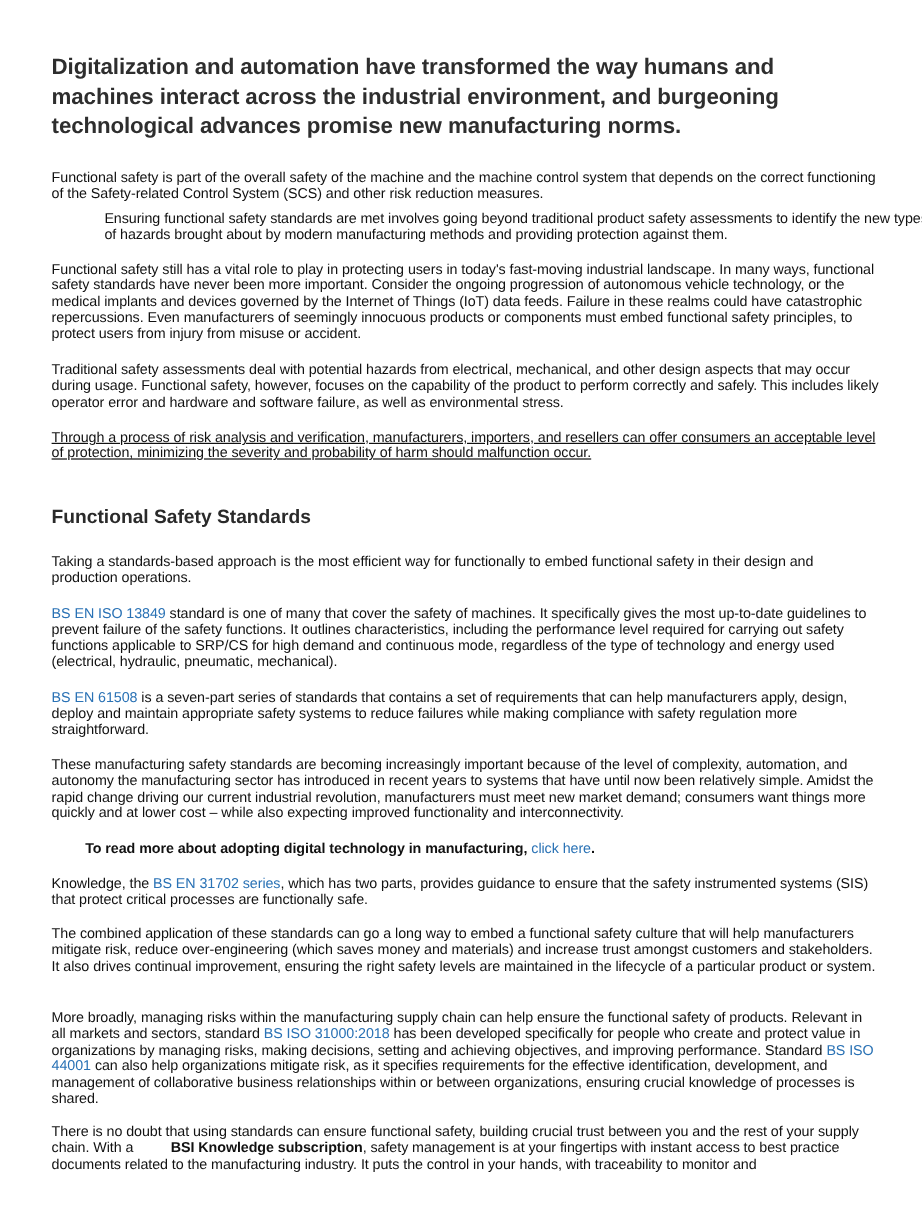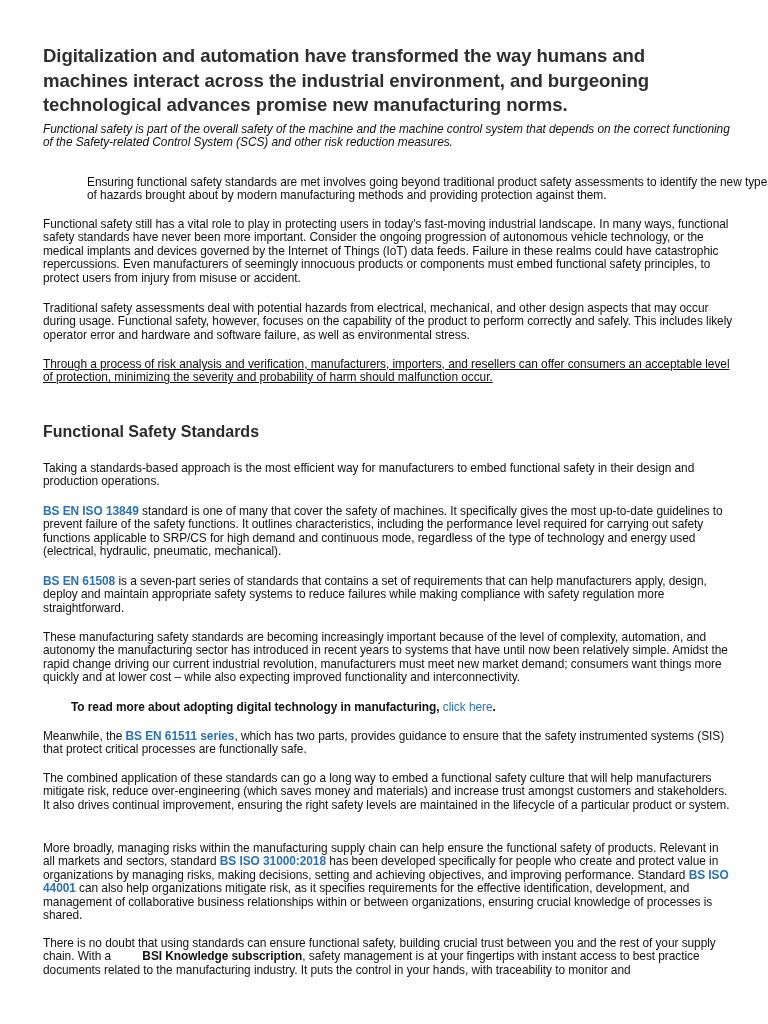--- a/index.html
+++ b/index.html
@@ -52,53 +52,53 @@
       line-height: 13.4px;
       color: #111111;
       letter-spacing: -0.05px;
     }
     .link {
       color: #2a72b5;
       text-decoration: none;
       cursor: pointer;
     }
     .link.bold {
-      font-weight: bold;
+      font-weight: normal;
     }
     .strong {
       font-weight: bold;
       margin-left: 28px;
     }
   </style>
 </head>
 <body>
 
 <div class="page">
 
   <h1 class="lead-heading">Digitalization and automation have transformed the way humans and machines interact across the industrial environment, and burgeoning technological advances promise new manufacturing norms.</h1>
 
-  <p class="para" style="top:123px;font-style:italic;">Functional safety is part of the overall safety of the machine and the machine control system that depends on the correct functioning of the Safety-related Control System (SCS) and other risk reduction measures.</p>
+  <p class="para" style="top:142px;">Functional safety is part of the overall safety of the machine and the machine control system that depends on the correct functioning of the Safety-related Control System (SCS) and other risk reduction measures.</p>
   <p class="para" style="top:176px;margin-left:44px;">Ensuring functional safety standards are met involves going beyond traditional product safety assessments to identify the new types of hazards brought about by modern manufacturing methods and providing protection against them.</p>
   <p class="para" style="top:218px;">Functional safety still has a vital role to play in protecting users in today's fast-moving industrial landscape. In many ways, functional safety standards have never been more important. Consider the ongoing progression of autonomous vehicle technology, or the medical implants and devices governed by the Internet of Things (IoT) data feeds. Failure in these realms could have catastrophic repercussions. Even manufacturers of seemingly innocuous products or components must embed functional safety principles, to protect users from injury from misuse or accident.</p>
   <p class="para" style="top:302px;">Traditional safety assessments deal with potential hazards from electrical, mechanical, and other design aspects that may occur during usage. Functional safety, however, focuses on the capability of the product to perform correctly and safely. This includes likely operator error and hardware and software failure, as well as environmental stress.</p>
   <p class="para" style="top:358px;text-decoration:underline;">Through a process of risk analysis and verification, manufacturers, importers, and resellers can offer consumers an acceptable level of protection, minimizing the severity and probability of harm should malfunction occur.</p>
 
   <h2 class="section-heading" style="top:422px;">Functional Safety Standards</h2>
 
-  <p class="para" style="top:462px;">Taking a standards-based approach is the most efficient way for manufacturers to embed functional safety in their design and production operations.</p>
+  <p class="para" style="top:462px;">Taking a standards-based approach is the most efficient way for functionally to embed functional safety in their design and production operations.</p>
 
   <p class="para" style="top:505px;"><a class="link bold">BS EN ISO 13849</a><span> standard is one of many that cover the safety of machines. It specifically gives the most up-to-date guidelines to prevent failure of the safety functions. It outlines characteristics, including the performance level required for carrying out safety functions applicable to SRP/CS for high demand and continuous mode, regardless of the type of technology and energy used (electrical, hydraulic, pneumatic, mechanical).</span></p>
 
   <p class="para" style="top:575px;"><a class="link bold">BS EN 61508</a><span> is a seven-part series of standards that contains a set of requirements that can help manufacturers apply, design, deploy and maintain appropriate safety systems to reduce failures while making compliance with safety regulation more straightforward.</span></p>
 
   <p class="para" style="top:631px;">These manufacturing safety standards are becoming increasingly important because of the level of complexity, automation, and autonomy the manufacturing sector has introduced in recent years to systems that have until now been relatively simple. Amidst the rapid change driving our current industrial revolution, manufacturers must meet new market demand; consumers want things more quickly and at lower cost – while also expecting improved functionality and interconnectivity.</p>
 
   <p class="para strong" style="top:701px;"><span>To read more about adopting digital technology in manufacturing, </span><a class="link" style="font-weight:normal;">click here</a><span>.</span></p>
 
-  <p class="para" style="top:730px;"><span>Meanwhile, the </span><a class="link bold">BS EN 61511 series</a><span>, which has two parts, provides guidance to ensure that the safety instrumented systems (SIS) that protect critical processes are functionally safe.</span></p>
+  <p class="para" style="top:730px;"><span>Knowledge, the </span><a class="link bold">BS EN 31702 series</a><span>, which has two parts, provides guidance to ensure that the safety instrumented systems (SIS) that protect critical processes are functionally safe.</span></p>
 
   <p class="para" style="top:772px;">The combined application of these standards can go a long way to embed a functional safety culture that will help manufacturers mitigate risk, reduce over-engineering (which saves money and materials) and increase trust amongst customers and stakeholders. It also drives continual improvement, ensuring the right safety levels are maintained in the lifecycle of a particular product or system.</p>
 
   <p class="para" style="top:842px;"><span>More broadly, managing risks within the manufacturing supply chain can help ensure the functional safety of products. Relevant in all markets and sectors, standard </span><a class="link bold">BS ISO 31000:2018</a><span> has been developed specifically for people who create and protect value in organizations by managing risks, making decisions, setting and achieving objectives, and improving performance. Standard </span><a class="link bold">BS ISO 44001</a><span> can also help organizations mitigate risk, as it specifies requirements for the effective identification, development, and management of collaborative business relationships within or between organizations, ensuring crucial knowledge of processes is shared.</span></p>
 
   <p class="para" style="top:937px;"><span>There is no doubt that using standards can ensure functional safety, building crucial trust between you and the rest of your supply chain. With a </span><span class="strong">BSI Knowledge subscription</span><span>, safety management is at your fingertips with instant access to best practice documents related to the manufacturing industry. It puts the control in your hands, with traceability to monitor and</span></p>
 
 </div>
 
 </body></html>

